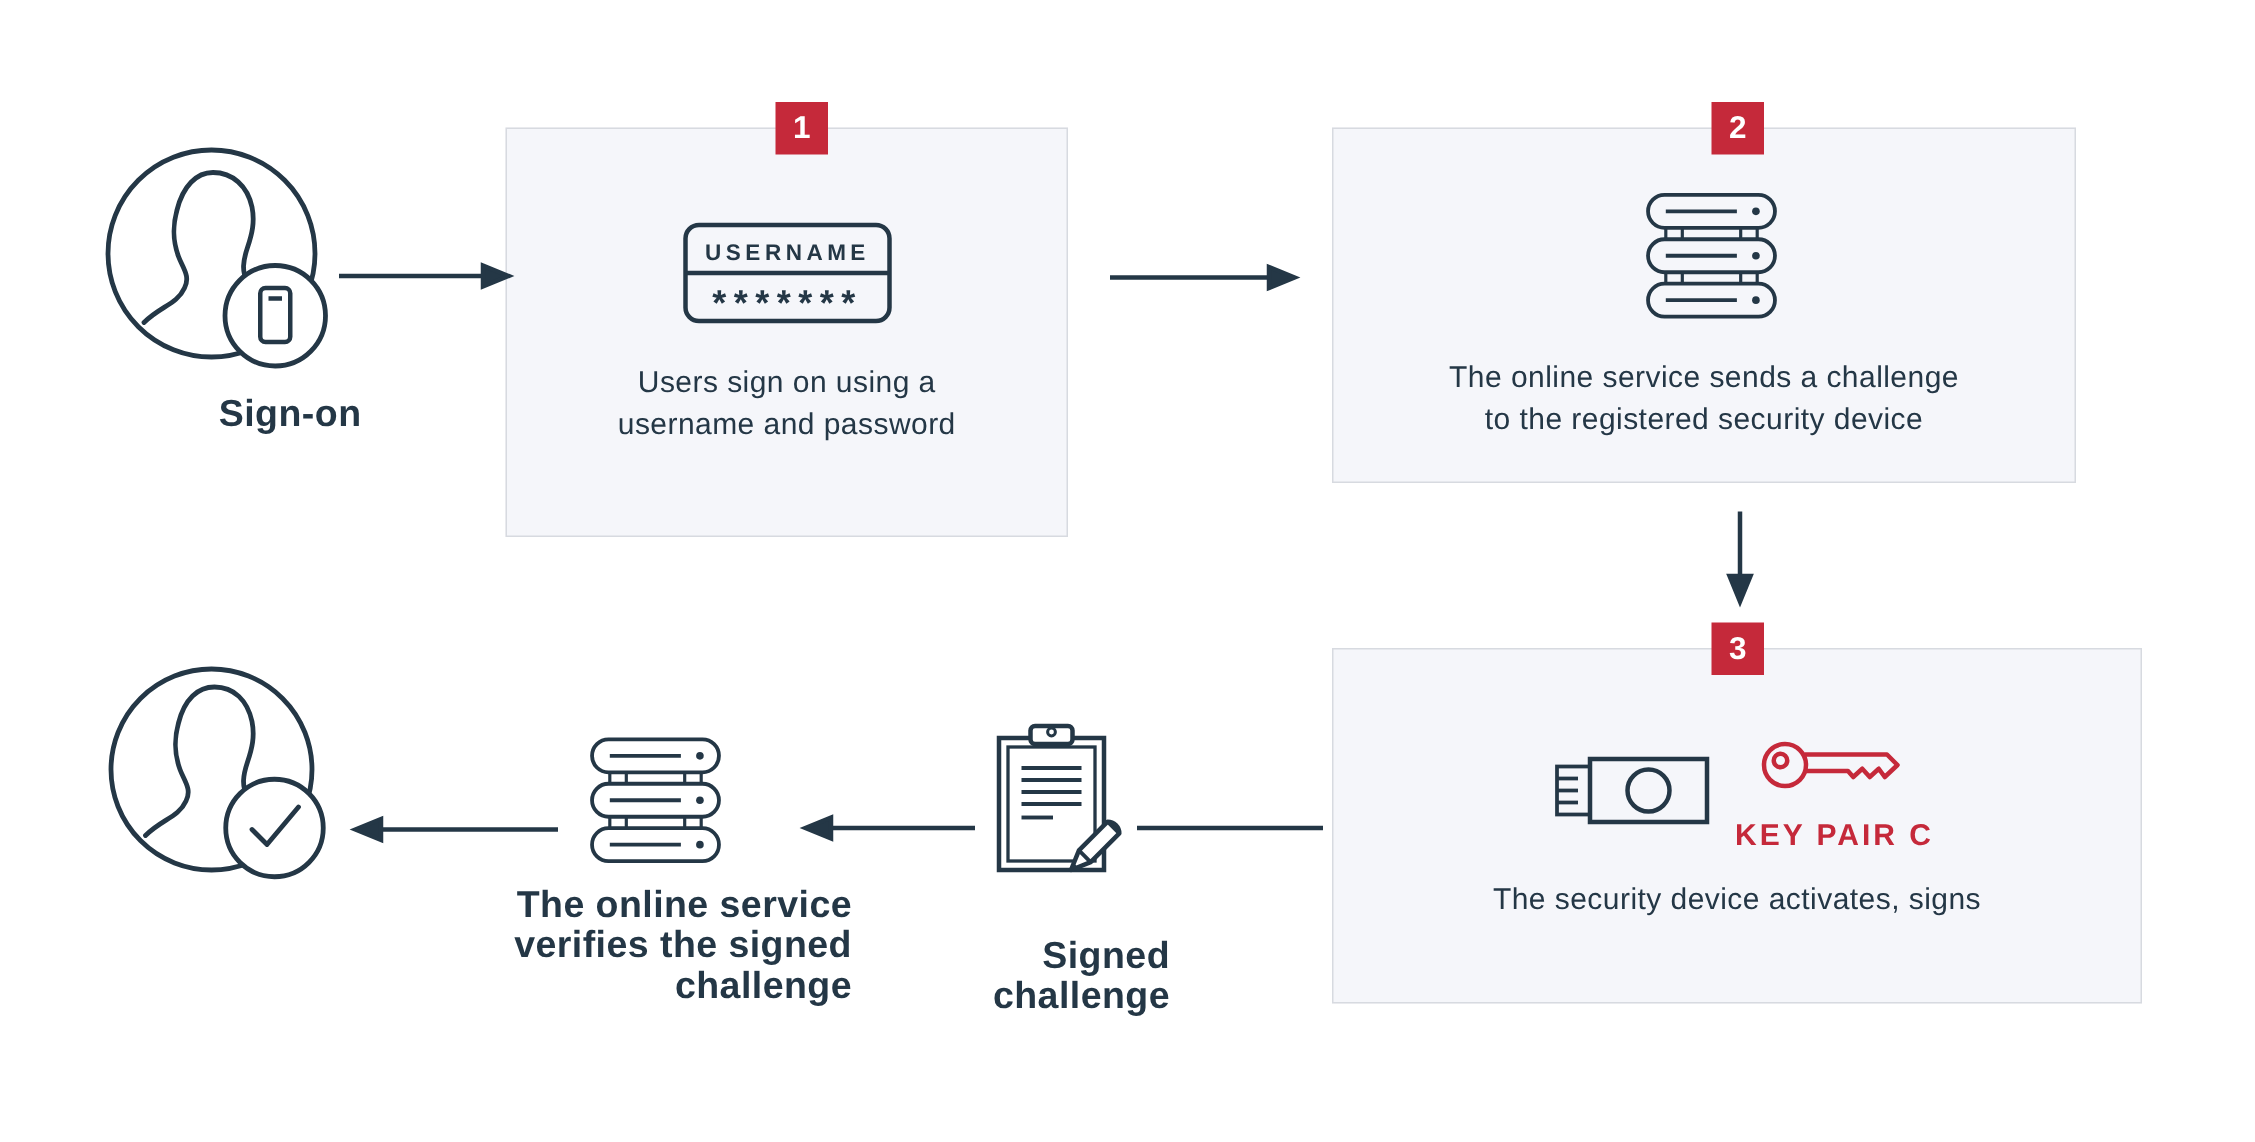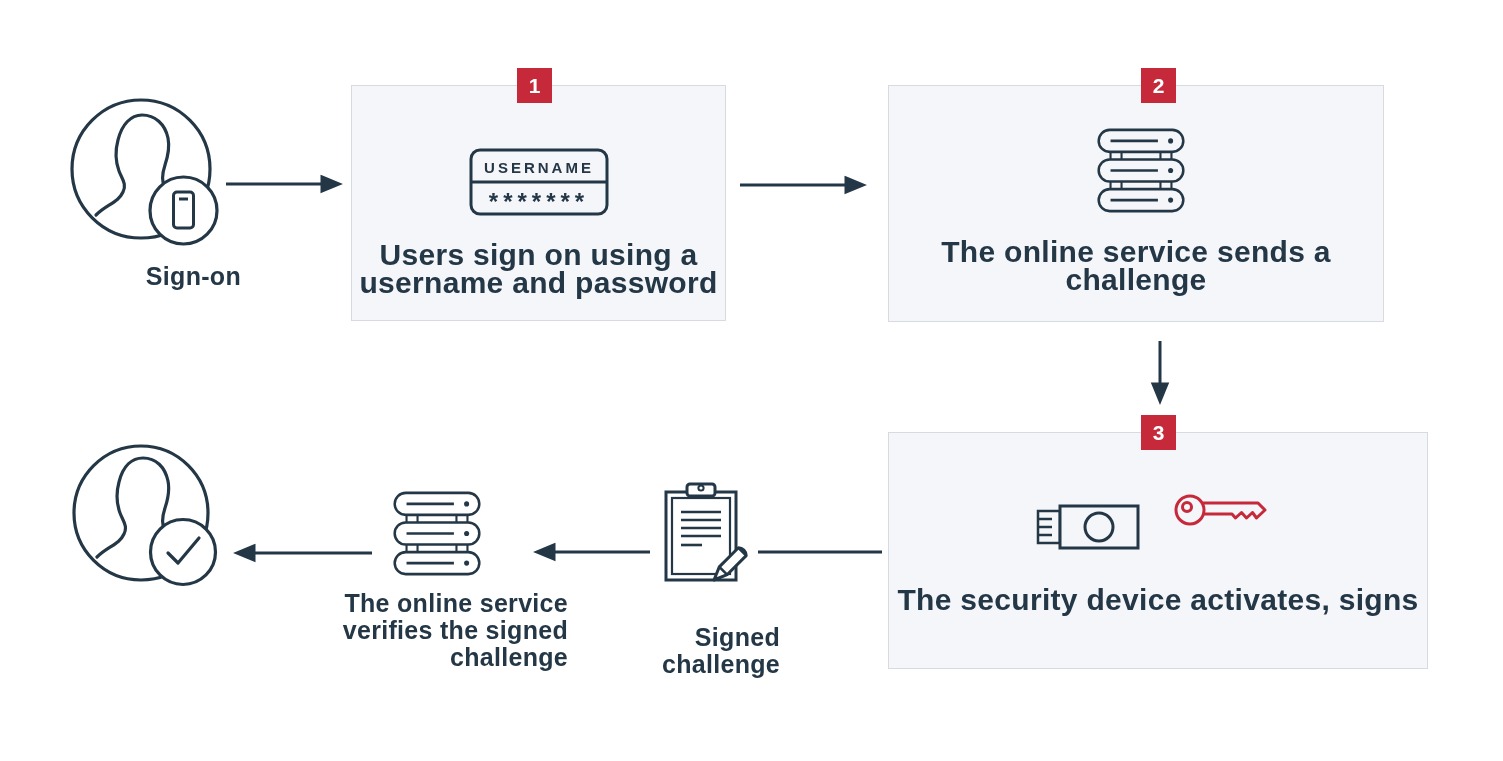--- a/index.html
+++ b/index.html
@@ -6,22 +6,22 @@
   .canvas{
     position:relative;width:1503px;height:761px;background:#ffffff;
     font-family:"Liberation Sans","DejaVu Sans",sans-serif;color:#243746;overflow:hidden;
   }
   .box{position:absolute;background:#f5f6fa;border:1px solid #d7dae0;box-sizing:border-box;}
   .badge{
     position:absolute;width:35px;height:35px;background:#c5293a;color:#ffffff;
     font-weight:700;font-size:21px;display:flex;align-items:center;justify-content:center;z-index:3;
   }
   .caption{
-    position:absolute;left:0;right:0;text-align:center;font-weight:700;
-    font-size:30px;line-height:28px;letter-spacing:.3px;color:#243746;
+    position:absolute;left:0;right:0;text-align:center;font-weight:400;
+    font-size:20px;line-height:28px;letter-spacing:.3px;color:#243746;
   }
   .label{
     position:absolute;text-align:right;font-weight:700;
     font-size:25px;line-height:27px;letter-spacing:.3px;color:#243746;
   }
   .keylabel{
     position:absolute;color:#c5293a;font-weight:700;font-size:20px;
     letter-spacing:2px;text-align:center;white-space:nowrap;
   }
   .icon{position:absolute;}
@@ -37,21 +37,21 @@
     <circle cx="78" cy="78" r="69" fill="none" stroke="#243746" stroke-width="3.2"></circle>
     <path d="M33 124 C44 113 55 112 60 101 C64 93 59 88 56 80 C52 69 52 60 55 49 C59 33 68 24 79 24 C92 24 102 33 105 47 C107 57 105 65 102 74 C99 83 98 90 102 97 C106 104 113 107 121 112" fill="none" stroke="#243746" stroke-width="3.2" stroke-linecap="round"></path>
     <circle cx="120.5" cy="119.5" r="33.5" fill="#ffffff" stroke="#243746" stroke-width="3.2"></circle>
     <rect x="110.5" y="101" width="20" height="36" rx="3.5" fill="none" stroke="#243746" stroke-width="3"></rect>
     <line x1="116" y1="108" x2="125" y2="108" stroke="#243746" stroke-width="3"></line>
   </svg>
   <div class="label" style="left:41px;top:263px;width:200px">
     <div>Sign-on</div>
   </div>
 
-  <div class="box" style="left:351px;top:85px;width:375px;height:236px">
+  <div class="box" style="left:337px;top:85px;width:375px;height:273px">
     <svg class="icon" style="left:117px;top:62px" width="140" height="68" viewBox="0 0 140 68">
       <rect x="2" y="2" width="136" height="64" rx="9" fill="none" stroke="#243746" stroke-width="3"></rect>
       <line x1="2" y1="34" x2="138" y2="34" stroke="#243746" stroke-width="3"></line>
       <text x="70" y="25" text-anchor="middle" font-size="15" letter-spacing="3">USERNAME</text>
       <text x="70" y="62" text-anchor="middle" font-size="24" letter-spacing="5">*******</text>
     </svg>
     <div class="caption" style="top:155px">
       <div>Users sign on using a</div>
       <div>username and password</div>
     </div>
@@ -77,40 +77,42 @@
           <line x1="16" y1="85" x2="72" y2="85"></line>
       </g>
       <g fill="#243746">
         <circle cx="87" cy="15" r="3"></circle>
           <circle cx="87" cy="50" r="3"></circle>
           <circle cx="87" cy="85" r="3"></circle>
       </g>
     </svg>
     <div class="caption" style="top:152px">
       <div>The online service sends a challenge</div>
+      <div>to the registered security device</div>
     </div>
   </div>
   <div class="badge" style="left:1141px;top:68px">2</div>
 
   <div class="box" style="left:888px;top:432px;width:540px;height:237px">
     <svg class="icon" style="left:147px;top:71px" width="104" height="46" viewBox="0 0 104 46">
       <rect x="2" y="7" width="22" height="32" fill="none" stroke="#243746" stroke-width="2.5"></rect>
       <g stroke="#243746" stroke-width="2.5">
         <line x1="2" y1="15" x2="16" y2="15"></line>
           <line x1="2" y1="23" x2="16" y2="23"></line>
           <line x1="2" y1="31" x2="16" y2="31"></line>
       </g>
       <rect x="24" y="2" width="78" height="42" fill="#f5f6fa" stroke="#243746" stroke-width="3"></rect>
       <circle cx="63" cy="23" r="14" fill="none" stroke="#243746" stroke-width="3"></circle>
     </svg>
     <svg class="icon" style="left:285px;top:56px" width="96" height="42" viewBox="0 0 96 42">
       <circle cx="16" cy="21" r="14" fill="none" stroke="#c5293a" stroke-width="3"></circle>
       <circle cx="13" cy="18" r="4.5" fill="none" stroke="#c5293a" stroke-width="3"></circle>
       <path d="M29 14 L84 14 L91 21 L82.5 29 L78.5 23.5 L72.5 29 L67.5 23.5 L61.5 29 L58 25 L29 25" fill="none" stroke="#c5293a" stroke-width="3" stroke-linejoin="round"></path>
     </svg>
+    <div class="keylabel" style="left:234px;top:113px;width:200px">KEY PAIR C</div>
     <div class="caption" style="top:153px">
       <div>The security device activates, signs</div>
     </div>
   </div>
   <div class="badge" style="left:1141px;top:415px">3</div>
 
   <svg class="icon" style="left:658px;top:480px" width="100" height="106" viewBox="0 0 100 106">
     <rect x="8" y="12" width="70" height="88" fill="#ffffff" stroke="#243746" stroke-width="3"></rect>
     <rect x="14" y="18" width="58" height="76" fill="none" stroke="#243746" stroke-width="2.2"></rect>
     <rect x="29" y="4" width="28" height="12" rx="3" fill="#ffffff" stroke="#243746" stroke-width="3"></rect>

